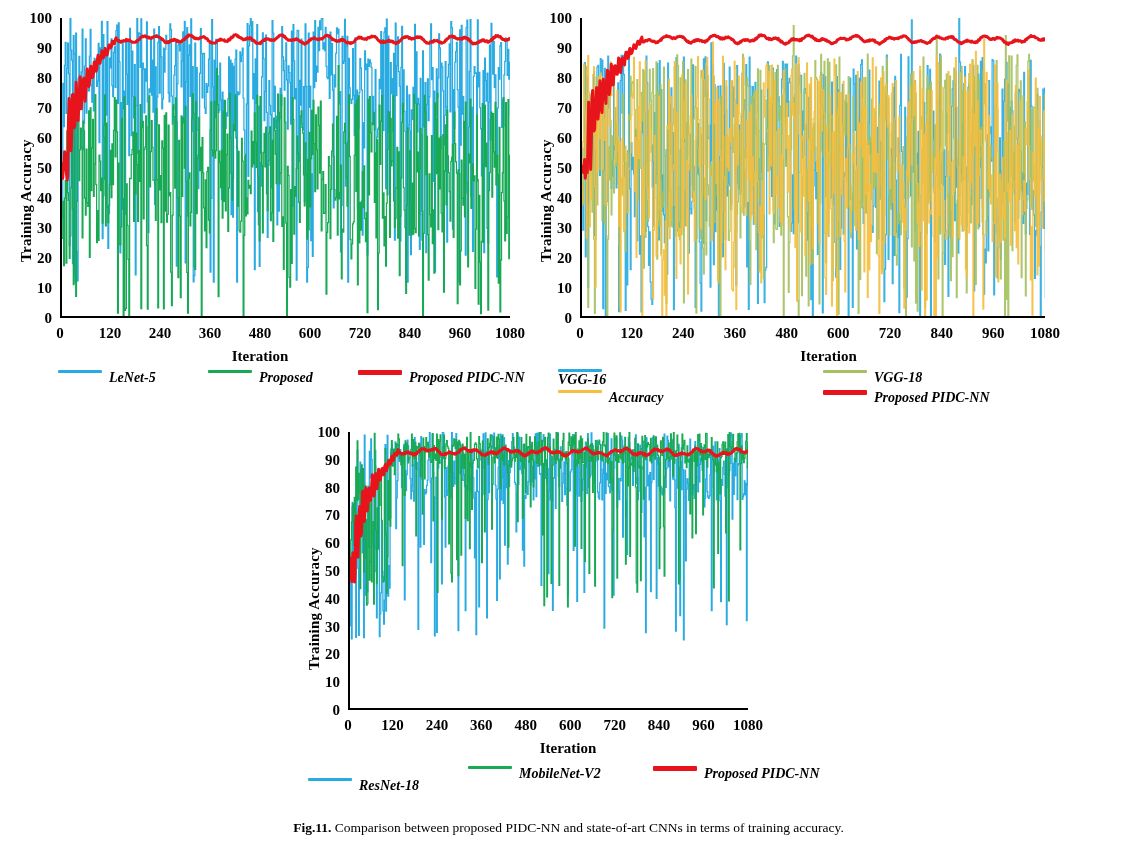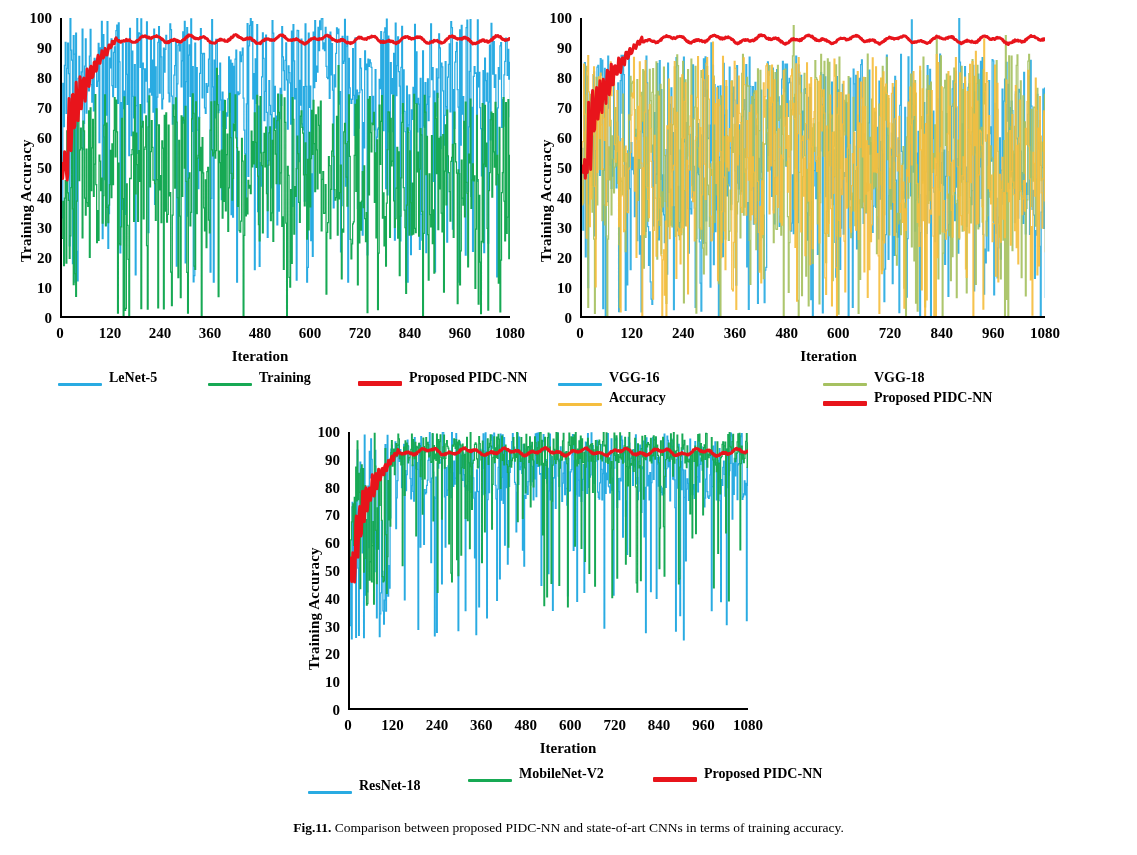--- a/index.html
+++ b/index.html
@@ -48,21 +48,21 @@
     overflow:hidden;
     box-sizing:border-box;
   }
   .plotbox svg{display:block;}
 
   .legend{
     position:absolute;
     display:flex;flex-wrap:wrap;
     font-weight:bold;font-size:14px;color:#000;
   }
-  .legend-item{display:flex;align-items:flex-end;}
+  .legend-item{display:flex;align-items:flex-start;font-style:italic;}
   .legend-swatch{
     display:inline-block;height:3px;width:44px;margin-right:7px;border-radius:1px;
   }
   .legend-swatch.thick{height:5px;}
   .legend-label{white-space:nowrap;}
 
   .caption{
     position:absolute;left:0;width:1137px;top:820px;
     text-align:center;font-size:13.5px;color:#000;
     font-family:"Liberation Serif", serif;
@@ -117,21 +117,21 @@
         </div>
       <div class="xlabel" id="p1-xlabel" style="top: 348px;">Iteration</div>
       <div class="legend" id="p1-legend" style="left: 58px; top: 368px; width: 450px; flex-direction: column;">
           <div style="display: flex; align-items: center; height: 19px;">
             <div class="legend-item" style="width: 150px;">
               <span class="legend-swatch" style="background: rgb(41, 171, 226);"></span>
               <span class="legend-label">LeNet-5</span>
             </div>
             <div class="legend-item" style="width: 150px;">
               <span class="legend-swatch" style="background: rgb(23, 169, 84);"></span>
-              <span class="legend-label">Training</span>
+              <span class="legend-label">Proposed</span>
             </div>
             <div class="legend-item">
               <span class="legend-swatch thick" style="background: rgb(232, 20, 27);"></span>
               <span class="legend-label">Proposed PIDC-NN</span>
             </div>
           </div>
         </div>
     </div>
   </div>
 
@@ -175,21 +175,21 @@
           <div class="xtick" style="left: 266.667px; top: 326px;">480</div>
           <div class="xtick" style="left: 318.333px; top: 326px;">600</div>
           <div class="xtick" style="left: 370px; top: 326px;">720</div>
           <div class="xtick" style="left: 421.667px; top: 326px;">840</div>
           <div class="xtick" style="left: 473.333px; top: 326px;">960</div>
           <div class="xtick" style="left: 525px; top: 326px;">1080</div>
         </div>
       <div class="xlabel" id="p2-xlabel" style="top: 348px;">Iteration</div>
       <div class="legend" id="p2-legend" style="left: 38px; top: 368px; width: 540px; flex-direction: column;">
           <div style="display: flex; align-items: center; height: 20px;">
-            <div class="legend-item" style="width: 265px;">
+            <div class="legend-item" style="width: 265px; flex-direction: column;">
               <span class="legend-swatch" style="background: rgb(41, 171, 226);"></span>
               <span class="legend-label">VGG-16</span>
             </div>
             <div class="legend-item">
               <span class="legend-swatch" style="background: rgb(166, 193, 97);"></span>
               <span class="legend-label">VGG-18</span>
             </div>
           </div>
           <div style="display: flex; align-items: center; height: 20px;">
             <div class="legend-item" style="width: 265px;">

